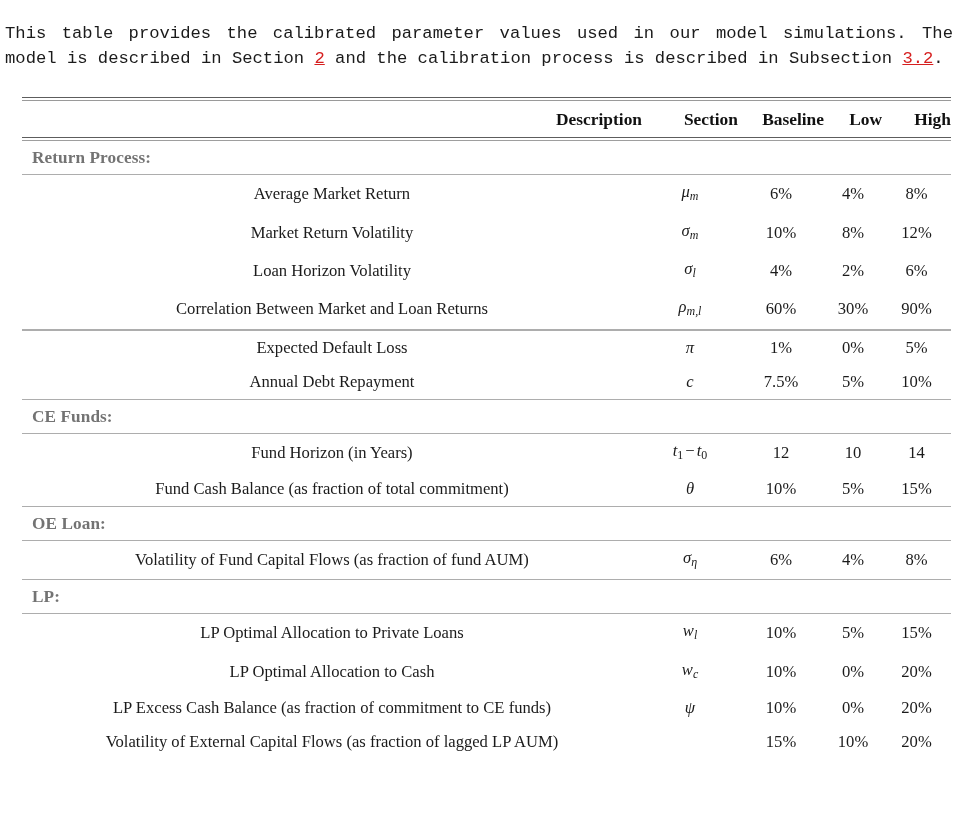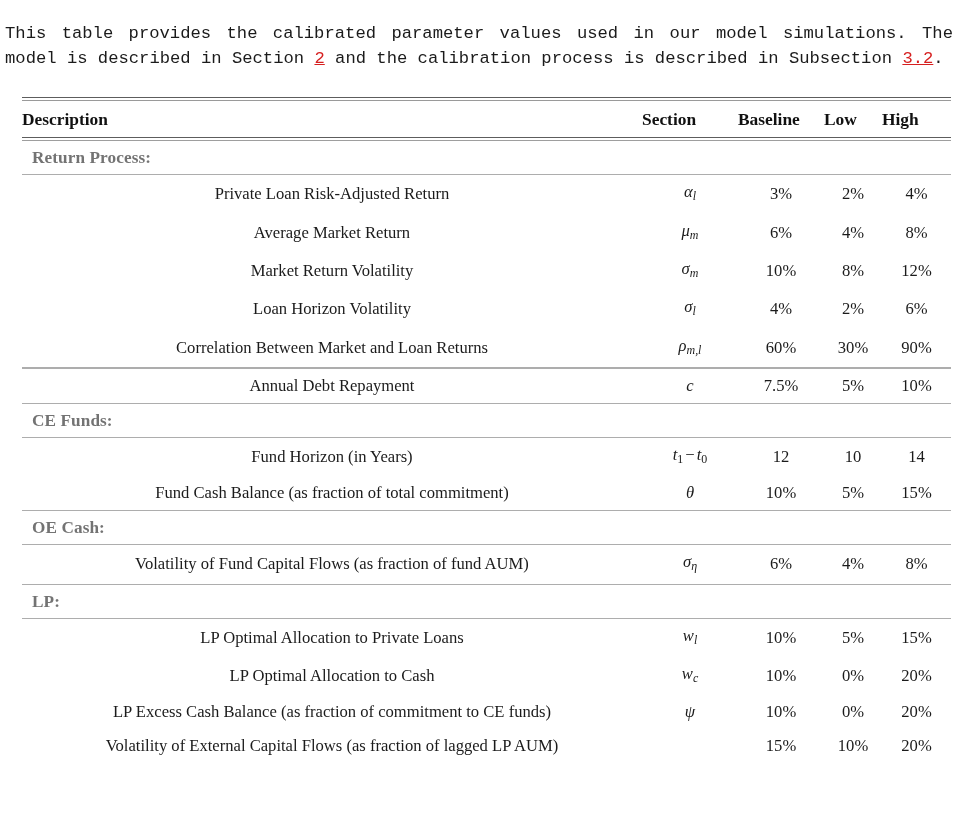--- a/index.html
+++ b/index.html
@@ -78,21 +78,21 @@
     border-top: 1.15px solid #adadad;
   }
   .rule-thin td > div { height: 0px; }
 
   
   tr.head th {
     font-weight: bold;
     font-size: 17.4px;
     height: 36px;
     line-height: 36px;
-    text-align: left;
+    text-align: right;
     color: #111;
   }
   th.c-desc { text-align: center; }
 
   
   tr.section td {
     font-weight: bold;
     font-size: 17.2px;
     height: 33px;
     line-height: 33px;
@@ -178,27 +178,20 @@
           </tr>
           <tr class="section">
             <td colspan="5">Return Process:</td>
           </tr>
           <tr class="rule-thin">
             <td colspan="5">
               <div></div>
             </td>
           </tr>
           <tr class="data">
-            <td class="c-desc">Private Loan Risk-Adjusted Return</td>
-            <td class="c-not"><span class="mathvar">α</span><span class="sub">l</span></td>
-            <td class="c-base">3%</td>
-            <td class="c-low">2%</td>
-            <td class="c-high">4%</td>
-          </tr>
-          <tr class="data">
             <td class="c-desc">Average Market Return</td>
             <td class="c-not"><span class="mathvar">μ</span><span class="sub">m</span></td>
             <td class="c-base">6%</td>
             <td class="c-low">4%</td>
             <td class="c-high">8%</td>
           </tr>
           <tr class="data">
             <td class="c-desc">Market Return Volatility</td>
             <td class="c-not"><span class="mathvar">σ</span><span class="sub">m</span></td>
             <td class="c-base">10%</td>
@@ -223,20 +216,27 @@
             <td colspan="5">
               <div></div>
             </td>
           </tr>
           <tr class="rule-thin">
             <td colspan="5">
               <div></div>
             </td>
           </tr>
           <tr class="data">
+            <td class="c-desc">Expected Default Loss</td>
+            <td class="c-not"><span class="mathvar">π</span></td>
+            <td class="c-base">1%</td>
+            <td class="c-low">0%</td>
+            <td class="c-high">5%</td>
+          </tr>
+          <tr class="data">
             <td class="c-desc">Annual Debt Repayment</td>
             <td class="c-not"><span class="mathvar">c</span></td>
             <td class="c-base">7.5%</td>
             <td class="c-low">5%</td>
             <td class="c-high">10%</td>
           </tr>
           <tr class="rule-thin">
             <td colspan="5">
               <div></div>
             </td>
@@ -262,21 +262,21 @@
             <td class="c-base">10%</td>
             <td class="c-low">5%</td>
             <td class="c-high">15%</td>
           </tr>
           <tr class="rule-thin">
             <td colspan="5">
               <div></div>
             </td>
           </tr>
           <tr class="section">
-            <td colspan="5">OE Cash:</td>
+            <td colspan="5">OE Loan:</td>
           </tr>
           <tr class="rule-thin">
             <td colspan="5">
               <div></div>
             </td>
           </tr>
           <tr class="data">
             <td class="c-desc">Volatility of Fund Capital Flows (as fraction of fund AUM)</td>
             <td class="c-not"><span class="mathvar">σ</span><span class="sub">η</span></td>
             <td class="c-base">6%</td>

